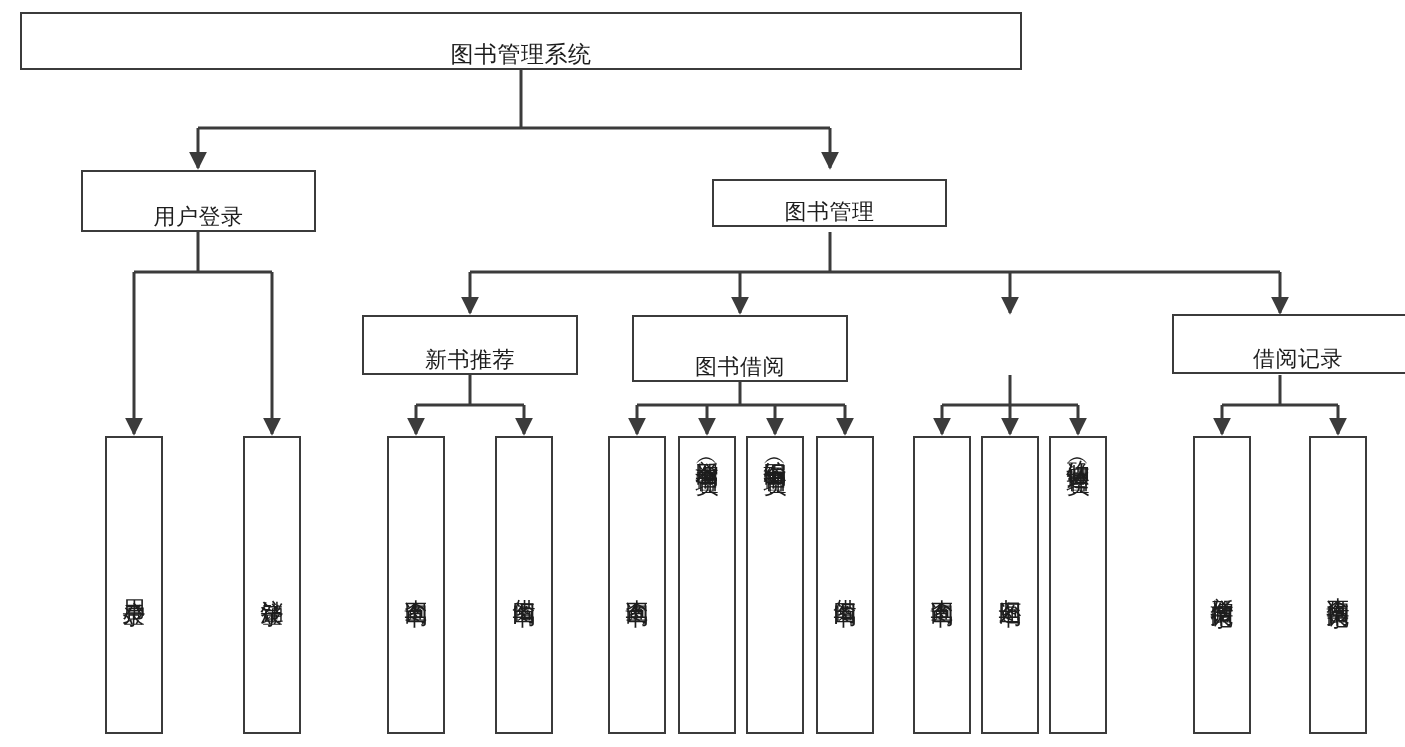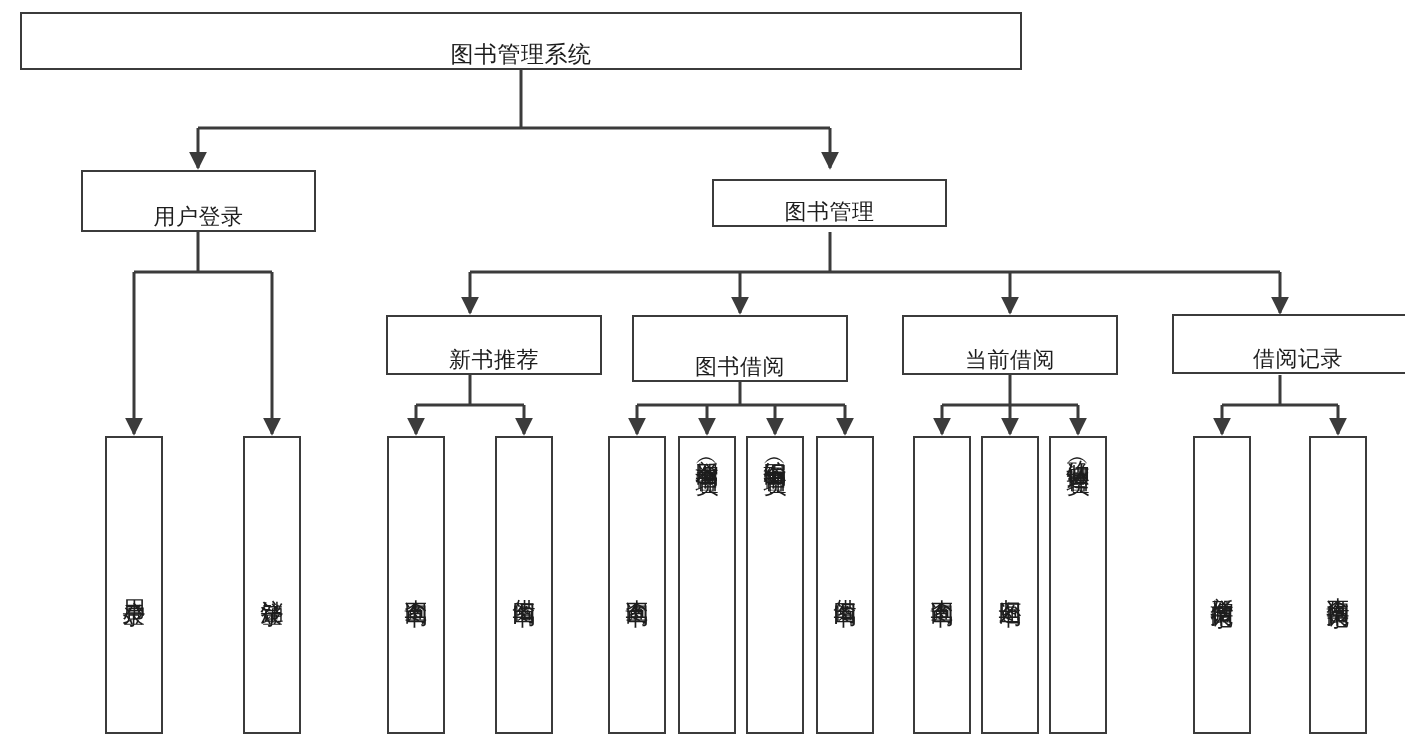--- a/index.html
+++ b/index.html
@@ -134,29 +134,26 @@
     <span class="label">图书管理系统</span>
   </div>
 
   <div class="node h" style="left:81px; top:170px; width:235px; height:62px;">
     <span class="label">用户登录</span>
   </div>
   <div class="node h" style="left:712px; top:163px; width:235px; height:48px;margin-top:16px;">
     <span class="label">图书管理</span>
   </div>
 
-  <div class="node h" style="left:362px; top:315px; width:216px; height:60px;margin-left:24px;">
+  <div class="node h" style="left:362px; top:315px; width:216px; height:60px;">
     <span class="label">新书推荐</span>
   </div>
   <div class="node h" style="left:632px; top:315px; width:216px; height:67px;">
     <span class="label">图书借阅</span>
   </div>
-  <div class="node h" style="left:902px; top:315px; width:216px; height:60px;">
-    <span class="label">当前借阅</span>
-  </div>
   <div class="node h" style="left:1172px; top:314px; width:252px; height:60px;">
     <span class="label">借阅记录</span>
   </div>
 
   <div class="node v mid" style="left:105px; top:436px; width:58px; height:298px;">
     <span class="label">用户登录</span>
   </div>
   <div class="node v mid" style="left:243px; top:436px; width:58px; height:298px;">
     <span class="label">注销登录</span>
   </div>

